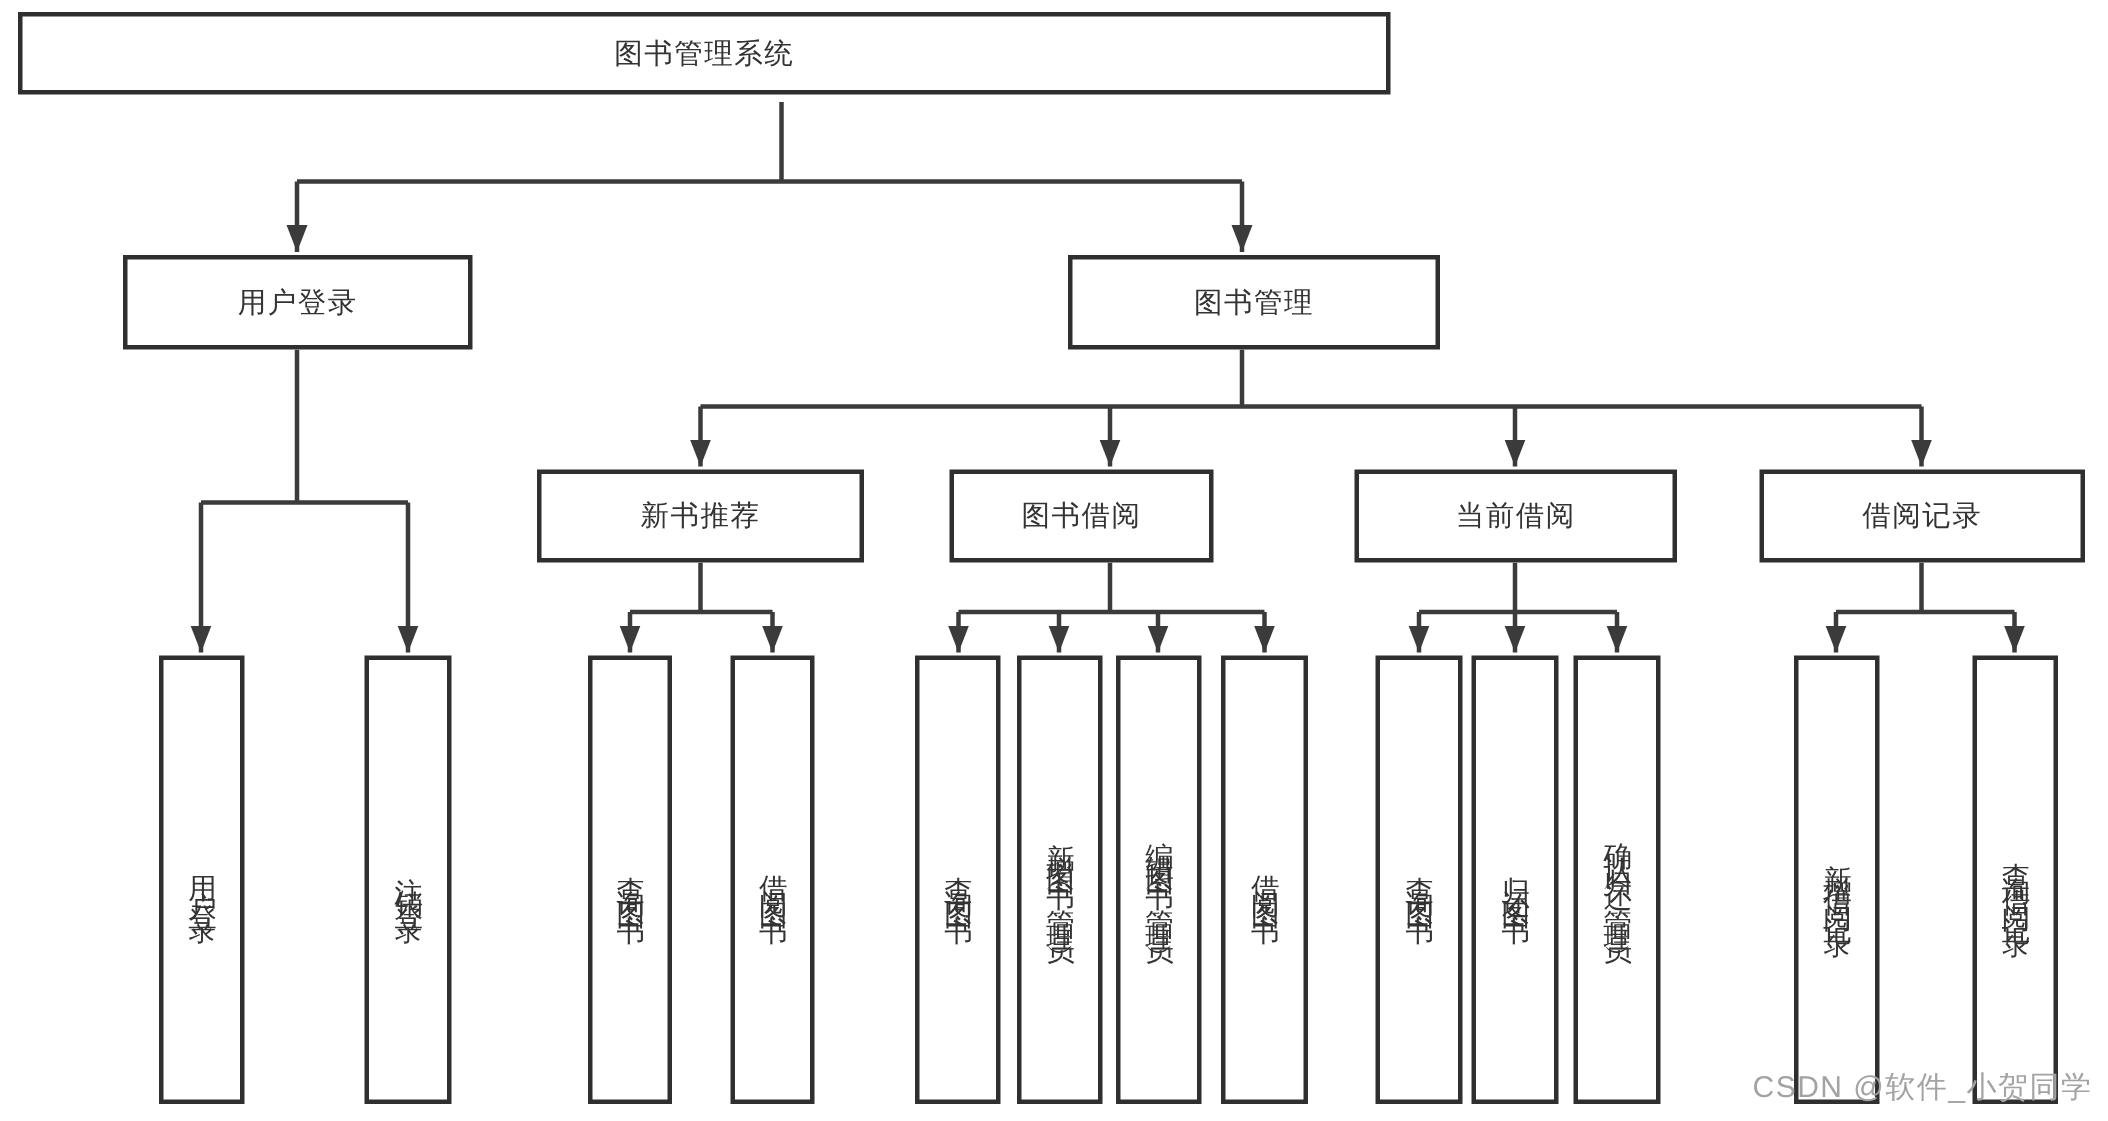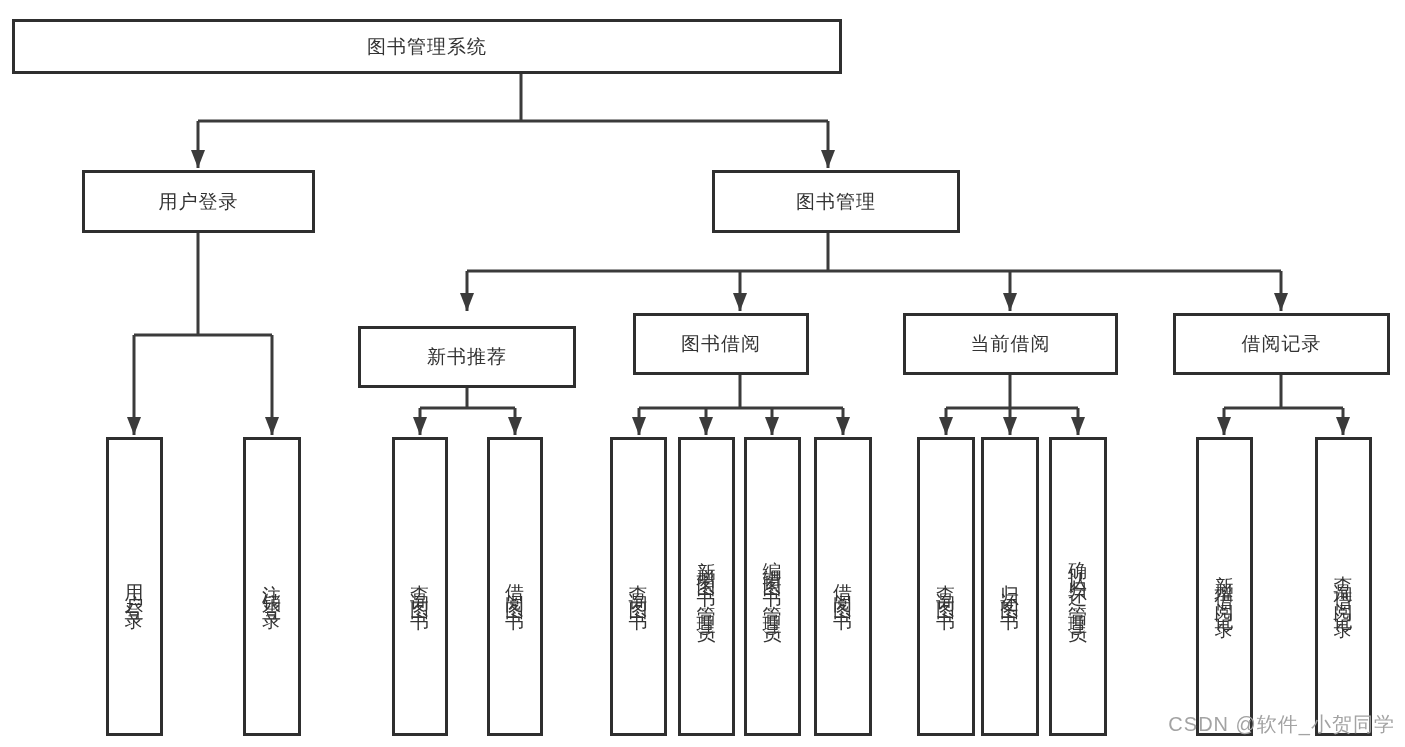--- a/index.html
+++ b/index.html
@@ -88,32 +88,32 @@
     <path d="M1010,375 V408 M946,408 H1078"></path>
     <path d="M946,408 V435" marker-end="url(#arw)"></path>
     <path d="M1010,408 V435" marker-end="url(#arw)"></path>
     <path d="M1078,408 V435" marker-end="url(#arw)"></path>
 
     <path d="M1281,375 V408 M1224,408 H1343"></path>
     <path d="M1224,408 V435" marker-end="url(#arw)"></path>
     <path d="M1343,408 V435" marker-end="url(#arw)"></path>
   </svg>
 
-  <div class="node h" style="left:12px;top:19px;width:830px;height:55px">
+  <div class="node h" style="left:12px;top:8px;width:915px;height:55px">
     <span class="lbl">图书管理系统</span>
   </div>
 
   <div class="node h" style="left:82px;top:170px;width:233px;height:63px">
     <span class="lbl">用户登录</span>
   </div>
   <div class="node h" style="left:712px;top:170px;width:248px;height:63px">
     <span class="lbl">图书管理</span>
   </div>
 
-  <div class="node h" style="left:358px;top:326px;width:218px;height:62px">
+  <div class="node h" style="left:358px;top:313px;width:218px;height:62px">
     <span class="lbl">新书推荐</span>
   </div>
   <div class="node h" style="left:633px;top:313px;width:176px;height:62px">
     <span class="lbl">图书借阅</span>
   </div>
   <div class="node h" style="left:1173px;top:313px;width:217px;height:62px">
     <span class="lbl">借阅记录</span>
   </div>
   <div class="node h" style="left:903px;top:313px;width:215px;height:62px">
     <span class="lbl">当前借阅</span>

